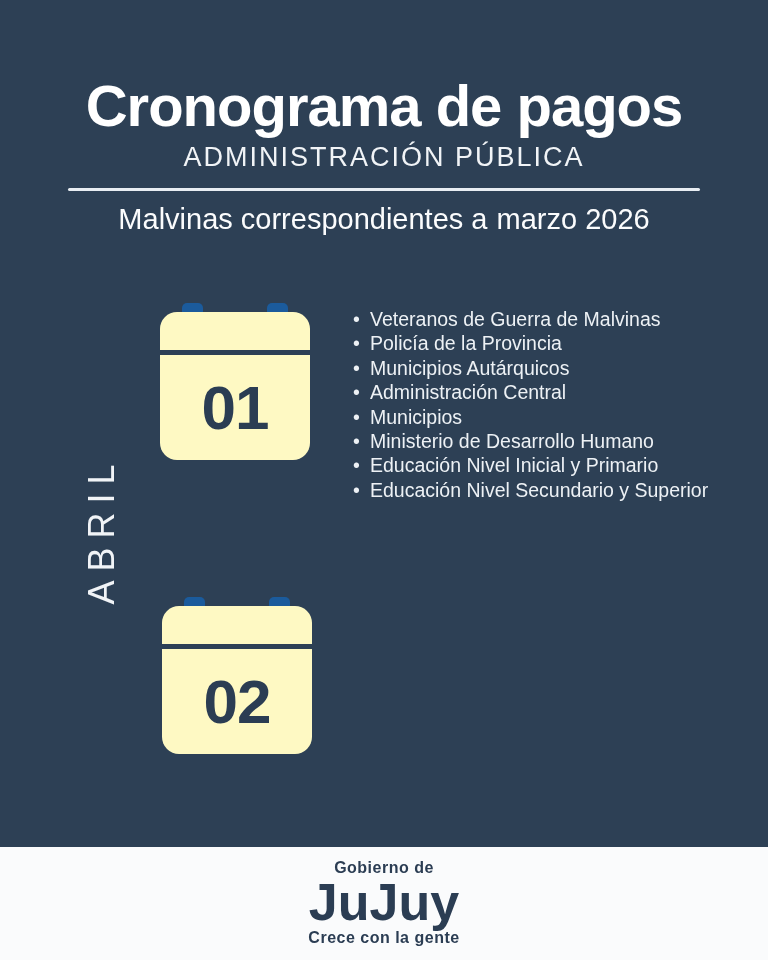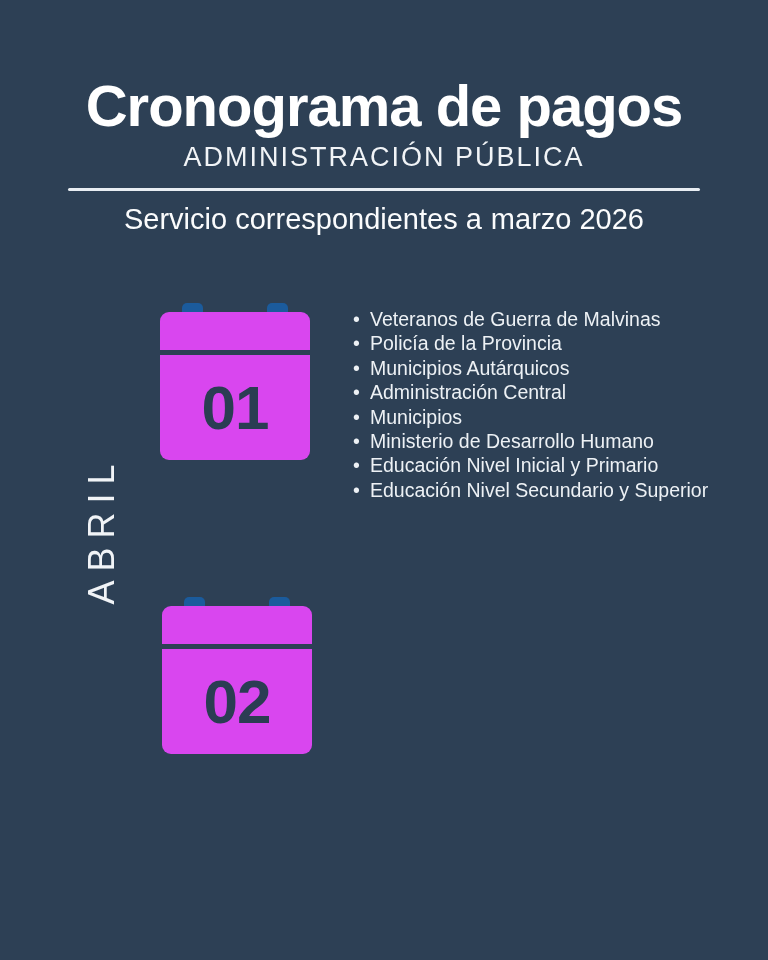--- a/index.html
+++ b/index.html
@@ -70,22 +70,22 @@
     width: 21px; height: 28px;
     background: #1b5b9c;
     border-radius: 5px;
   }
   .cal .tab-left  { left: 22px; }
   .cal .tab-right { left: 107px; }
   .cal .body {
     position: absolute;
     top: 9px; left: 0;
     width: 150px; height: 148px;
-    background: #d946ef;
-    border-radius: 9px;
+    background: #fef9c3;
+    border-radius: 17px;
     overflow: hidden;
   }
   .cal .sep {
     position: absolute;
     top: 38px; left: 0;
     width: 100%; height: 5px;
     background: #2d4055;
   }
   .cal .num {
     position: absolute;
@@ -161,21 +161,21 @@
 </style>
 </head>
 <body>
 
 <div class="poster">
 
   <h1 class="title">Cronograma de pagos</h1>
   <div class="subtitle">ADMINISTRACIÓN PÚBLICA</div>
   <div class="divider"></div>
   <div class="payroll">
-    <span>Servicio correspondientes a</span><b>marzo 2026</b>
+    <span>Malvinas correspondientes a</span><b>marzo 2026</b>
   </div>
 
   <div class="month">ABRIL</div>
 
   <div class="cal cal-1">
     <span class="tab tab-left"></span>
     <span class="tab tab-right"></span>
     <div class="body">
       <div class="sep"></div>
       <div class="num">01</div>
@@ -195,14 +195,21 @@
 
   <div class="cal cal-2">
     <span class="tab tab-left"></span>
     <span class="tab tab-right"></span>
     <div class="body">
       <div class="sep"></div>
       <div class="num">02</div>
     </div>
   </div>
 
+  <footer class="footer">
+    <div class="logo">
+      <div class="logo-top">Gobierno de</div>
+      <div class="logo-name">JuJuy</div>
+      <div class="logo-tagline">Crece con la gente</div>
+    </div>
+  </footer>
 
 </div>
 
 </body></html>

